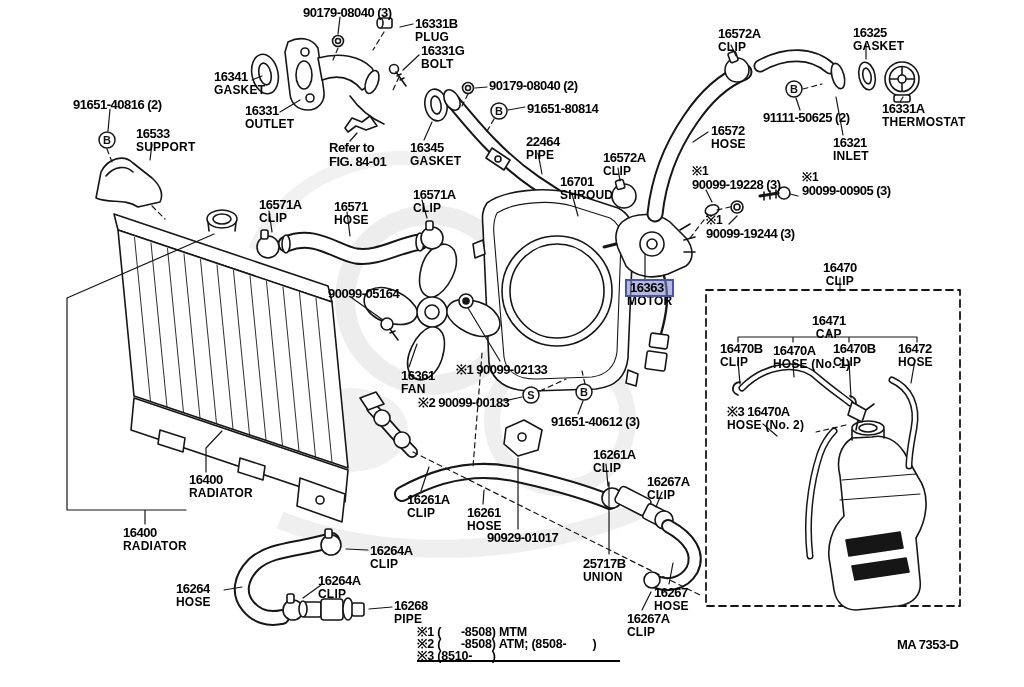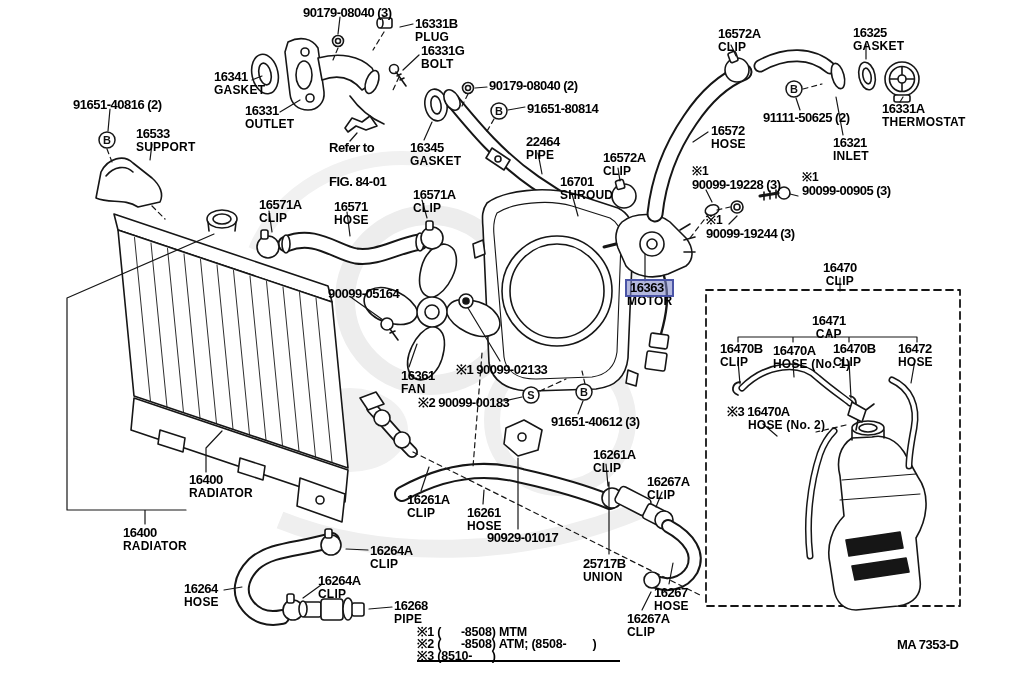--- a/index.html
+++ b/index.html
@@ -3,21 +3,21 @@
 <meta charset="utf-8">
 <style>
   html,body{margin:0;padding:0;}
   body{width:1024px;height:687px;background:#ffffff;position:relative;overflow:hidden;
        font-family:"Liberation Sans",sans-serif;}
   #art{position:absolute;left:0;top:0;}
   .lbl{position:absolute;color:#000;font-weight:bold;white-space:nowrap;line-height:1.04;z-index:5;}
   .lbl .num{font-size:13px;letter-spacing:-0.5px;}
   .lbl .nm{font-size:12px;letter-spacing:0.2px;}
   .lbl .mk{font-size:12px;margin-bottom:1px;}
-  .lbl.ref .nm{font-size:13px;letter-spacing:-0.5px;margin-top:20px;}
+  .lbl.ref .nm{font-size:13px;letter-spacing:-0.5px;}
   .lbl.ctr{text-align:center;}
   .note-line{position:absolute;font-weight:bold;font-size:12.5px;letter-spacing:-0.2px;
              white-space:pre;color:#000;z-index:5;}
   .rule{position:absolute;background:#000;height:2px;z-index:5;}
 </style>
 </head>
 <body>
 
 <svg id="art" width="1024" height="687" viewBox="0 0 1024 687">
 
@@ -422,31 +422,31 @@
 <div class="lbl" style="left:833px;top:342px">
     <div class="num">16470B</div>
     <div class="nm">CLIP</div>
   </div>
 <div class="lbl" style="left:898px;top:342px">
     <div class="num">16472</div>
     <div class="nm">HOSE</div>
   </div>
 <div class="lbl" style="left:727px;top:405px">
     <div class="num">※3 16470A</div>
-    <div class="nm" style="margin-left:21px">HOSE (No. 2)</div>
+    <div class="nm" style="">HOSE (No. 2)</div>
   </div>
 <div class="lbl" style="left:189px;top:473px">
     <div class="num">16400</div>
     <div class="nm">RADIATOR</div>
   </div>
 <div class="lbl" style="left:123px;top:526px">
     <div class="num">16400</div>
     <div class="nm">RADIATOR</div>
   </div>
-<div class="lbl" style="left:184px;top:582px">
+<div class="lbl" style="left:176px;top:582px">
     <div class="num">16264</div>
     <div class="nm">HOSE</div>
   </div>
 <div class="lbl" style="left:370px;top:544px">
     <div class="num">16264A</div>
     <div class="nm">CLIP</div>
   </div>
 <div class="lbl" style="left:318px;top:574px">
     <div class="num">16264A</div>
     <div class="nm">CLIP</div>

